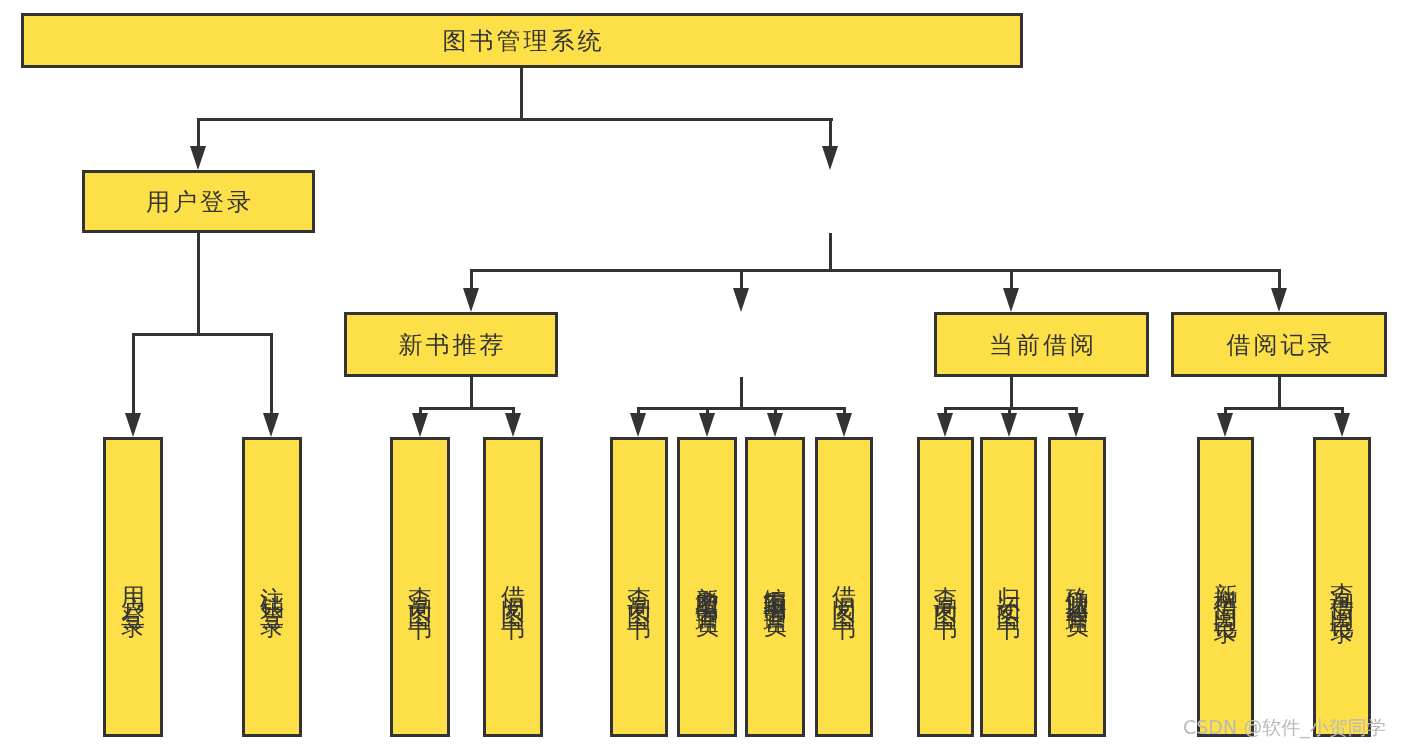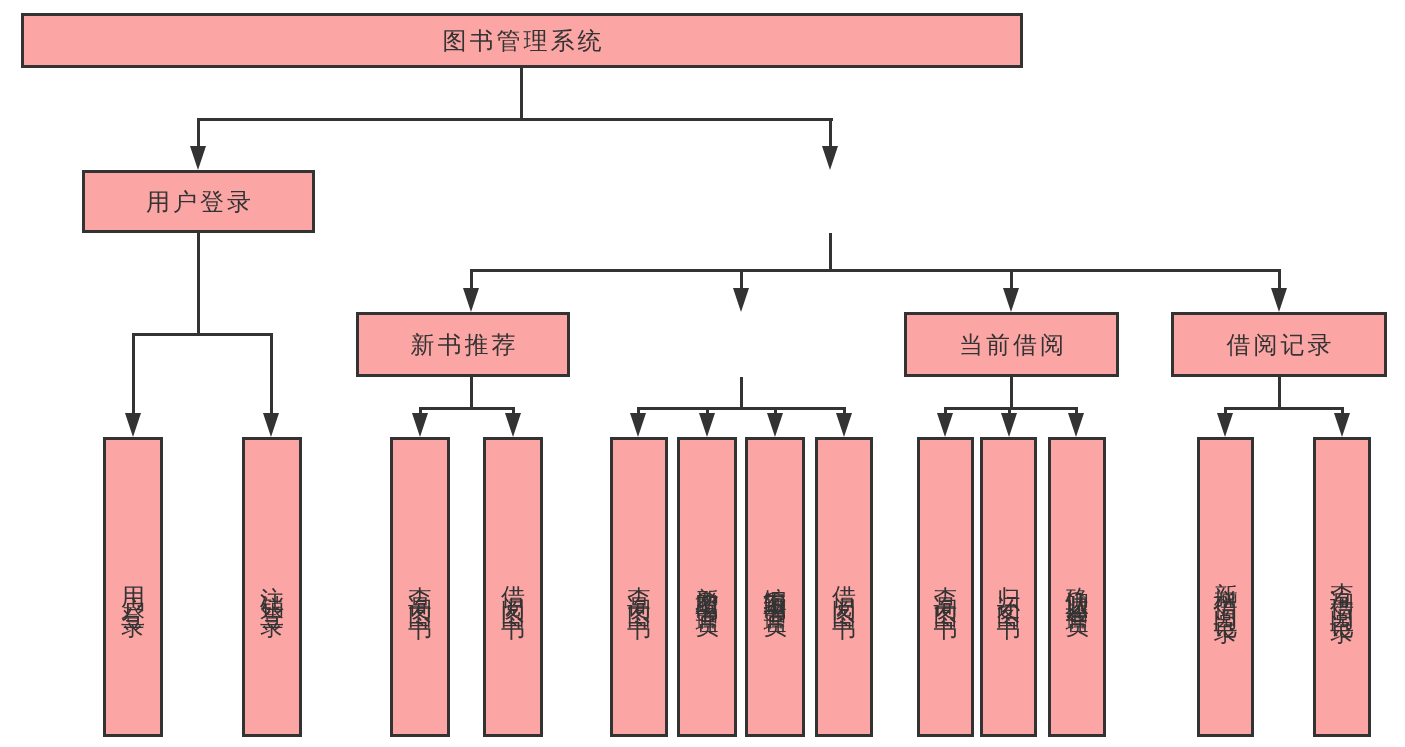--- a/index.html
+++ b/index.html
@@ -13,21 +13,21 @@
     position:relative;
     width:1405px;height:747px;
     background:var(--bg);
     font-family:"DejaVu Sans","Liberation Sans",sans-serif;
     color:var(--text);
     overflow:hidden;
   }
   .box{
     position:absolute;
     border:3px solid var(--line);
-    background:#fca5a5;
+    background:#fde047;
     box-sizing:border-box;
     display:flex;align-items:center;justify-content:center;
   }
   .hlabel{font-size:24px;letter-spacing:3px;text-indent:3px;white-space:nowrap;}
   .leaf span{
     writing-mode:vertical-rl;
     text-orientation:mixed;
     font-size:24px;
     letter-spacing:10px;
     line-height:1;
@@ -76,24 +76,24 @@
   <div class="hl" style="left:470px;top:269px;width:811px;"></div>
   <div class="vl" style="left:470px;top:269px;height:22px;"></div>
   <div class="arrow" style="left:463px;top:288px;"></div>
   <div class="vl" style="left:740px;top:269px;height:22px;"></div>
   <div class="arrow" style="left:733px;top:288px;"></div>
   <div class="vl" style="left:1010px;top:269px;height:22px;"></div>
   <div class="arrow" style="left:1003px;top:288px;"></div>
   <div class="vl" style="left:1278px;top:269px;height:22px;"></div>
   <div class="arrow" style="left:1271px;top:288px;"></div>
 
-  <div class="box" style="left:356px;top:312px;width:214px;height:65px;">
+  <div class="box" style="left:344px;top:312px;width:214px;height:65px;">
     <span class="hlabel">新书推荐</span>
   </div>
-  <div class="box" style="left:904px;top:312px;width:215px;height:65px;">
+  <div class="box" style="left:934px;top:312px;width:215px;height:65px;">
     <span class="hlabel">当前借阅</span>
   </div>
   <div class="box" style="left:1171px;top:312px;width:216px;height:65px;">
     <span class="hlabel">借阅记录</span>
   </div>
 
   <div class="vl" style="left:197px;top:232px;height:103px;"></div>
   <div class="hl" style="left:132px;top:333px;width:141px;"></div>
   <div class="vl" style="left:132px;top:333px;height:82px;"></div>
   <div class="arrow" style="left:125px;top:413px;"></div>
@@ -167,14 +167,15 @@
   <div class="box leaf long" style="left:1048px;top:437px;width:58px;height:300px;">
     <span>确认归还（管理员）</span>
   </div>
   <div class="box leaf med" style="left:1197px;top:437px;width:57px;height:300px;">
     <span>新增借阅记录</span>
   </div>
   <div class="box leaf med" style="left:1313px;top:437px;width:58px;height:300px;">
     <span>查询借阅记录</span>
   </div>
 
+  <div class="watermark">CSDN @软件_小贺同学</div>
 
 </div>
 
 </body></html>

